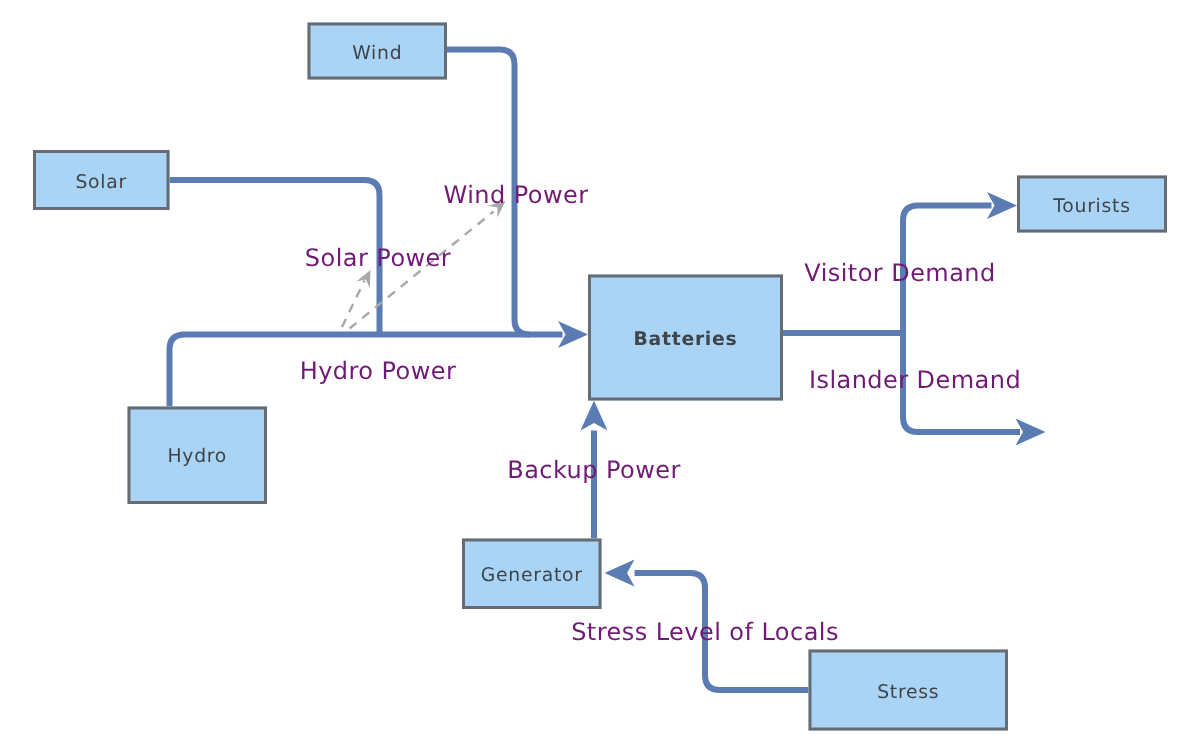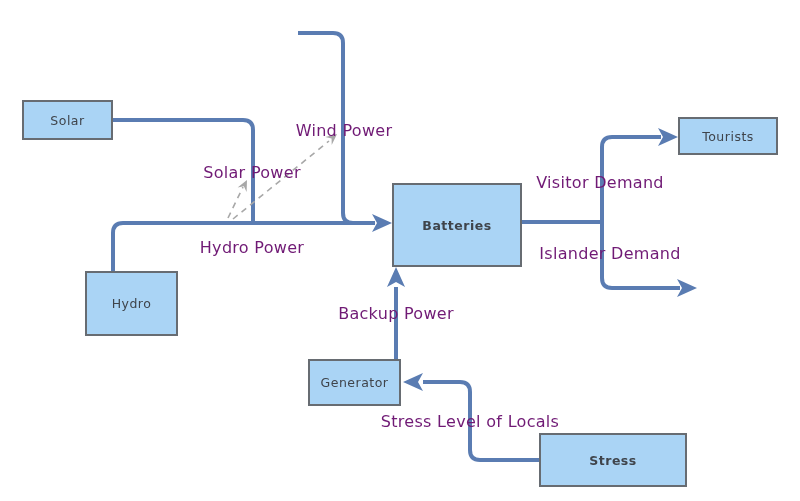--- a/index.html
+++ b/index.html
@@ -17,21 +17,21 @@
   .elabel{
     position:absolute;transform:translate(-50%,-50%);
     color:#701a75;font-size:16px;letter-spacing:0.3px;white-space:nowrap;
   }
   
   .n-wind      {left:205px;top:15px; width:93px; height:38px;}
   .n-solar     {left:22px; top:100px;width:91px; height:40px;}
   .n-hydro     {left:85px; top:271px;width:93px; height:65px;}
   .n-batteries {left:392px;top:183px;width:130px;height:84px;font-weight:bold;}
   .n-generator {left:308px;top:359px;width:93px; height:47px;}
-  .n-stress    {left:539px;top:433px;width:148px;height:54px;font-weight:bold;}
+  .n-stress    {left:539px;top:433px;width:133px;height:54px;}
   .n-tourists  {left:678px;top:117px;width:100px; height:38px;}
   .n-locals    {left:697px;top:271px;width:93px; height:37px;}
 </style>
 </head>
 <body>
 
 <div class="canvas">
 
   <svg class="connectors" viewBox="0 0 800 501" xmlns="http://www.w3.org/2000/svg">
 
@@ -65,20 +65,23 @@
     <g>
       <path d="M228 218 L243 187" stroke="#a8a8a8" stroke-width="1.6" stroke-dasharray="6 5" fill="none"></path>
       <path d="M247 180 L246.6 192 L243.9 186.3 L237.6 187.6 Z" fill="#a8a8a8"></path>
     </g>
     <g>
       <path d="M233 219 L329 141" stroke="#a8a8a8" stroke-width="1.6" stroke-dasharray="6 5" fill="none"></path>
       <path d="M337 134 L331.7 144.9 L331.6 138.4 L325.3 137.1 Z" fill="#a8a8a8"></path>
     </g>
   </svg>
 
+  <div class="node n-wind">
+    <span>Wind</span>
+  </div>
   <div class="node n-solar">
     <span>Solar</span>
   </div>
   <div class="node n-hydro">
     <span>Hydro</span>
   </div>
   <div class="node n-batteries">
     <span>Batteries</span>
   </div>
   <div class="node n-generator">

